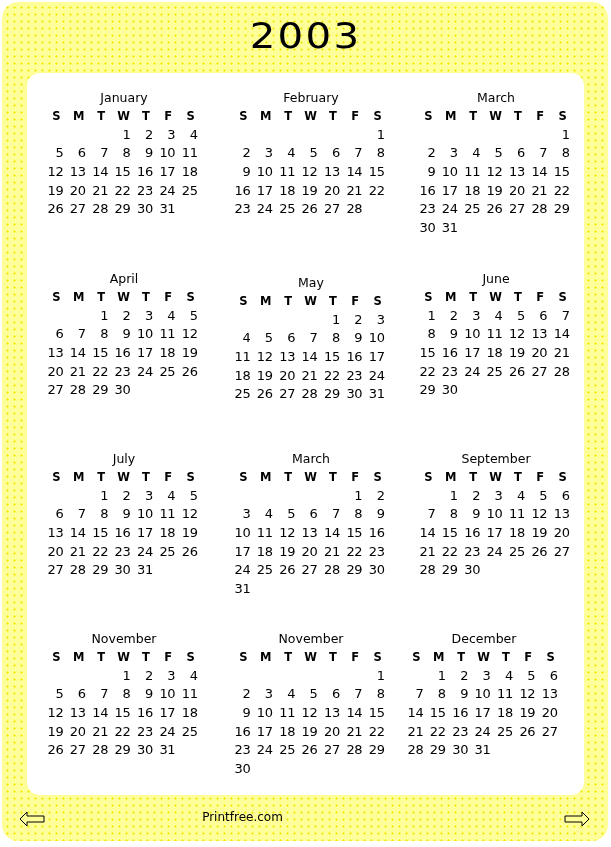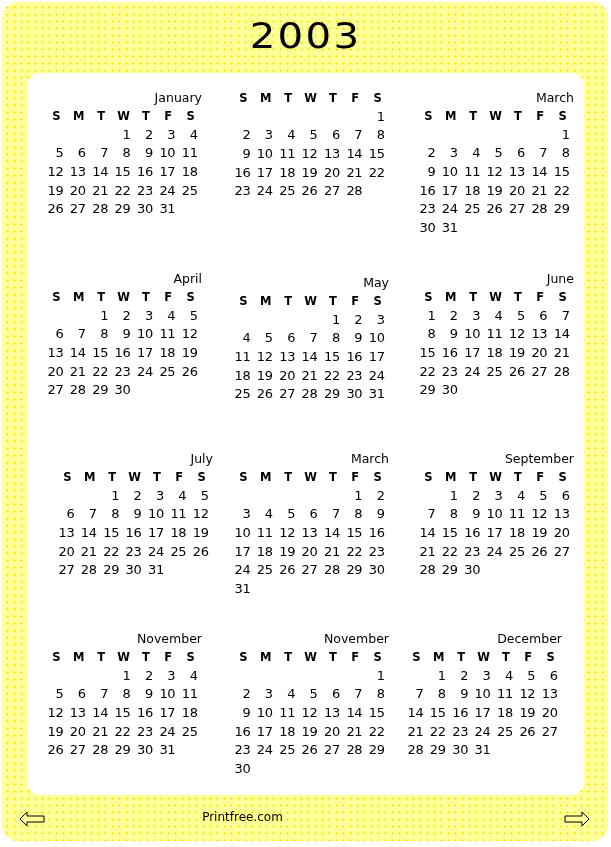--- a/index.html
+++ b/index.html
@@ -20,21 +20,21 @@
     transform: scaleX(1.12);
   }
   .panel {
     position: absolute; left: 27px; top: 73px; width: 557px; height: 722px;
     background: #ffffff; border-radius: 13px;
   }
   .month {
     position: absolute; width: 160px;
   }
   .month-name {
-    height: 18px; line-height: 18px; text-align: right;
+    height: 18px; line-height: 18px; text-align: center;
     font-size: 12.5px; padding-left: 4px;
   }
   .grid {
     display: grid; grid-template-columns: repeat(7, 22.4px);
     grid-auto-rows: 18.7px; margin-left: 1px;
   }
   .grid span {
     text-align: right; font-size: 13px; line-height: 18.7px;
     padding-right: 2px; white-space: nowrap; letter-spacing: -0.3px;
   }
@@ -97,20 +97,21 @@
         <span>25</span>
         <span>26</span>
         <span>27</span>
         <span>28</span>
         <span>29</span>
         <span>30</span>
         <span>31</span>
       </div>
     </div>
     <div class="month" style="left: 229px; top: 89px;">
+      <div class="month-name">February</div>
       <div class="grid">
         <span class="hd">S</span>
         <span class="hd">M</span>
         <span class="hd">T</span>
         <span class="hd">W</span>
         <span class="hd">T</span>
         <span class="hd">F</span>
         <span class="hd">S</span>
         <span></span>
         <span></span>
@@ -323,21 +324,21 @@
         <span>23</span>
         <span>24</span>
         <span>25</span>
         <span>26</span>
         <span>27</span>
         <span>28</span>
         <span>29</span>
         <span>30</span>
       </div>
     </div>
-    <div class="month" style="left: 42px; top: 450px; margin-left: 11px;">
+    <div class="month" style="left: 42px; top: 450px;">
       <div class="month-name">July</div>
       <div class="grid">
         <span class="hd">S</span>
         <span class="hd">M</span>
         <span class="hd">T</span>
         <span class="hd">W</span>
         <span class="hd">T</span>
         <span class="hd">F</span>
         <span class="hd">S</span>
         <span></span>

